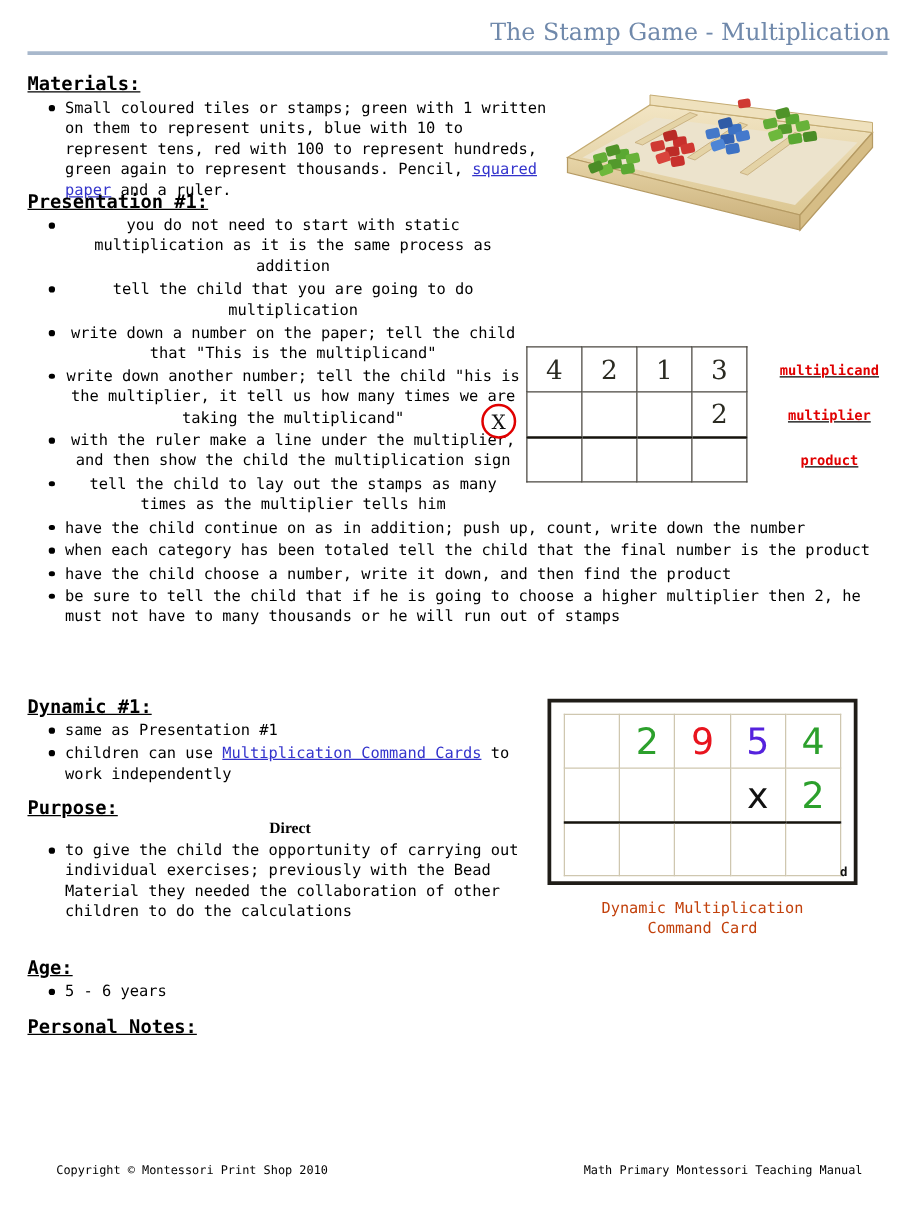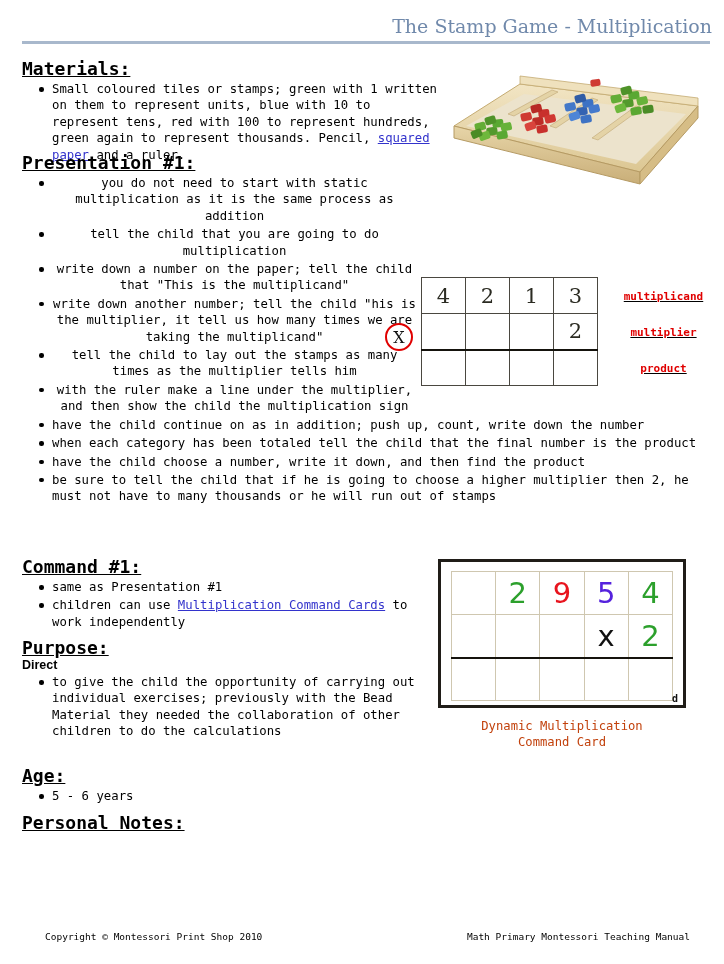--- a/index.html
+++ b/index.html
@@ -31,30 +31,31 @@
   #header-rule {
     margin-top: 3px;
     height: 3px;
     background: #a8b8cc;
     width: 688px;
   }
 
   
   .section-head {
     font-family: "DejaVu Sans Mono", "Liberation Mono", monospace;
-    font-size: 18px;
+    font-size: 15px;
     font-weight: bold;
     text-decoration: underline;
     white-space: nowrap;
   }
   .sub-head {
-    font-family: Liberation Sans, sans-serif;
+    font-family: Liberation Serif, serif;
     font-size: 12.5px;
     font-weight: bold;
     white-space: nowrap;
+    text-align: center;
   }
   ul.bullets {
     list-style: none;
     margin: 0;
     padding: 0;
   }
   ul.bullets > li {
     position: relative;
     padding-left: 30px;
     font-size: 12.3px;
@@ -292,22 +293,22 @@
   </svg>
 </div>
 
 <div id="presentation-block">
   <div class="section-head">Presentation #1:</div>
   <ul class="bullets" id="presentation-narrow">
     <li>you do not need to start with static multiplication as it is the same process as addition</li>
     <li>tell the child that you are going to do multiplication</li>
     <li>write down a number on the paper; tell the child that "This is the multiplicand"</li>
     <li>write down another number; tell the child "his is the multiplier, it tell us how many times we are taking the multiplicand"</li>
+    <li>with the ruler make a line under the multiplier, and then show the child the multiplication sign</li>
     <li>tell the child to lay out the stamps as many times as the multiplier tells him</li>
-    <li>with the ruler make a line under the multiplier, and then show the child the multiplication sign</li>
   </ul>
   <ul class="bullets" id="presentation-wide">
     <li>have the child continue on as in addition; push up, count, write down the number</li>
     <li>when each category has been totaled tell the child that the final number is the product</li>
     <li>have the child choose a number, write it down, and then find the product</li>
     <li>be sure to tell the child that if he is going to choose a higher multiplier then 2, he must not have to many thousands or he will run out of stamps</li>
   </ul>
 </div>
 
 <div id="mult-diagram">
@@ -337,21 +338,21 @@
   </tbody>
     </table>
   <div class="mg-labels">
     <div class="mg-label" id="lbl-multiplicand">multiplicand</div>
     <div class="mg-label" id="lbl-multiplier">multiplier</div>
     <div class="mg-label" id="lbl-product">product</div>
   </div>
 </div>
 
 <div id="exercise-block">
-  <div class="section-head">Command #1:</div>
+  <div class="section-head">Dynamic #1:</div>
   <ul class="bullets">
     <li>same as Presentation #1</li>
     <li><span>children can use </span><a class="doclink" href="#">Multiplication Command Cards</a><span> to work independently</span></li>
   </ul>
 </div>
 
 <div id="purpose-block">
   <div class="section-head">Purpose:</div>
   <div class="sub-head">Direct</div>
   <ul class="bullets">

